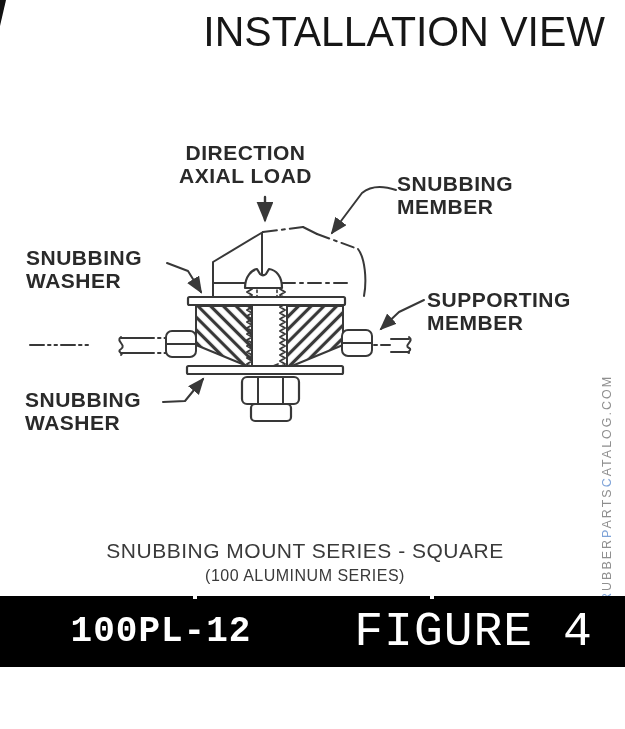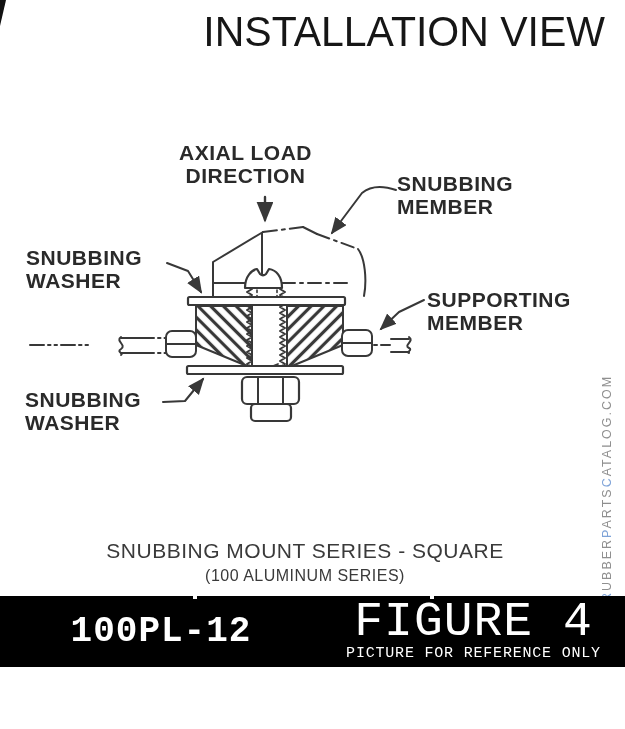--- a/index.html
+++ b/index.html
@@ -140,22 +140,22 @@
       </g>
 
       <path d="M396,190 C378,184 368,188 362,193 L332,233" marker-end="url(#arrow)"></path>
       <path d="M167,263 L188,271 L201,292" marker-end="url(#arrow)"></path>
       <path d="M424,300 L399,312 L381,329" marker-end="url(#arrow)"></path>
       <path d="M163,402 L185,401 L203,379" marker-end="url(#arrow)"></path>
     </g>
   </svg>
 
   <div class="dlabel center" id="lbl-axial">
+    <div>DIRECTION</div>
     <div>AXIAL LOAD</div>
-    <div>DIRECTION</div>
   </div>
   <div class="dlabel" id="lbl-supported">
     <div>SNUBBING</div>
     <div>MEMBER</div>
   </div>
   <div class="dlabel" id="lbl-snubbing-top">
     <div>SNUBBING</div>
     <div>WASHER</div>
   </div>
   <div class="dlabel" id="lbl-supporting">
@@ -175,21 +175,20 @@
   </div>
 
   <div class="banner" style="background: rgb(0, 0, 0); color: rgb(255, 255, 255);">
     <div class="notch" style="left:193px;"></div>
     <div class="notch" style="left:430px;"></div>
     <div class="cell-left">
       <span class="part-number">100PL-12</span>
     </div>
     <div class="cell-right">
       <div class="figure-label">FIGURE 4</div>
-      <div class="reference-note">PICTURE FOR REFERENCE ONLY</div>
     </div>
   </div>
 
   <div class="footer">
     
     
     
     
   </div>
 

